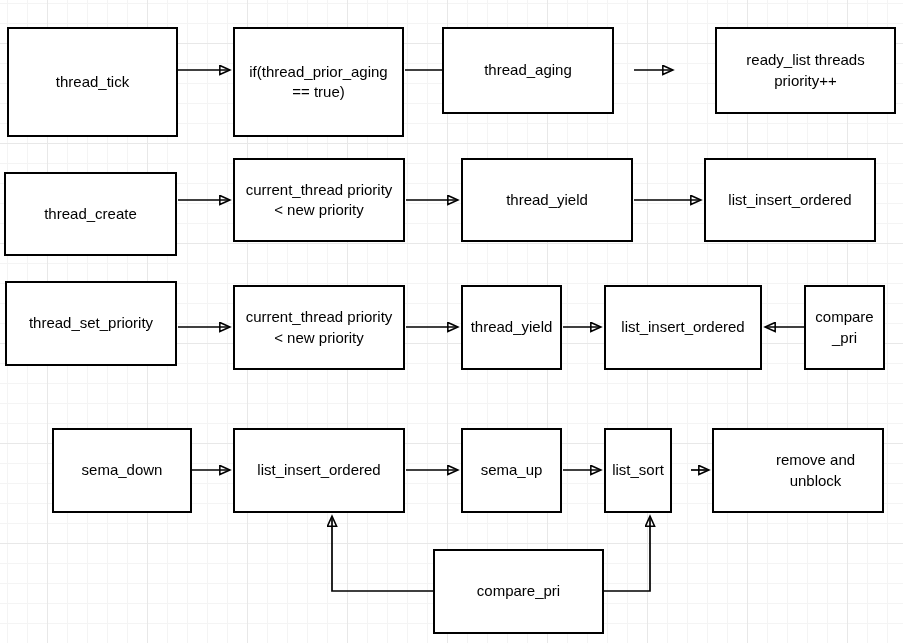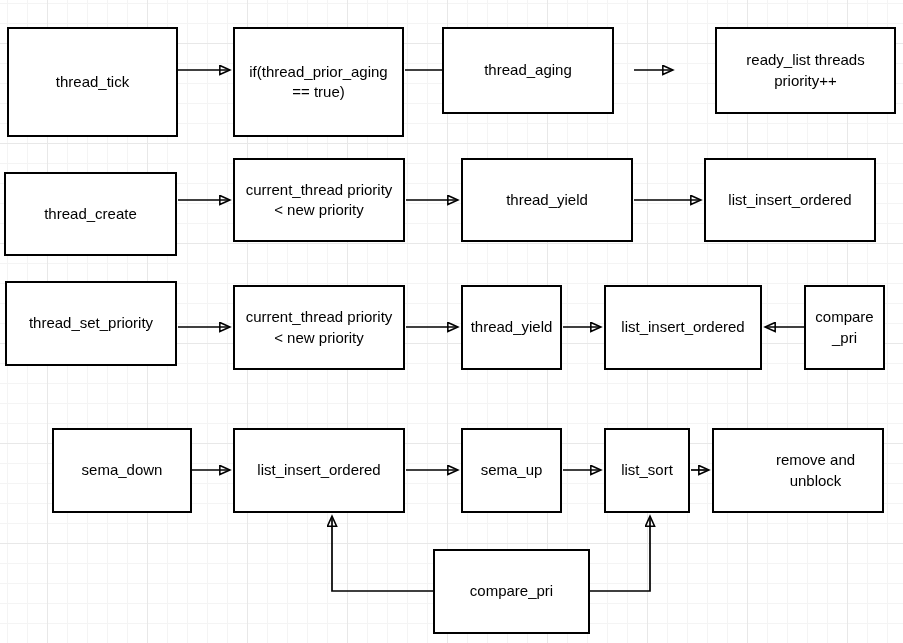--- a/index.html
+++ b/index.html
@@ -133,24 +133,24 @@
 
   <div class="node" style="left:20px; top:428px; width:140px; height:85px;margin-left:32px;">
     <span class="node-label">sema_down</span>
   </div>
   <div class="node" style="left:233px; top:428px; width:172px; height:85px;">
     <span class="node-label">list_insert_ordered</span>
   </div>
   <div class="node" style="left:461px; top:428px; width:101px; height:85px;">
     <span class="node-label">sema_up</span>
   </div>
-  <div class="node" style="left:604px; top:428px; width:86px; height:85px;">
+  <div class="node" style="left:604px; top:428px; width:68px; height:85px;">
     <span class="node-label">list_sort</span>
   </div>
   <div class="node" style="left:712px; top:428px; width:172px; height:85px;padding-left:37px;">
     <span class="node-label">remove and unblock</span>
   </div>
 
-  <div class="node" style="left:433px; top:549px; width:157px; height:85px;">
+  <div class="node" style="left:433px; top:549px; width:171px; height:85px;">
     <span class="node-label">compare_pri</span>
   </div>
 
 </div>
 
 </body></html>

